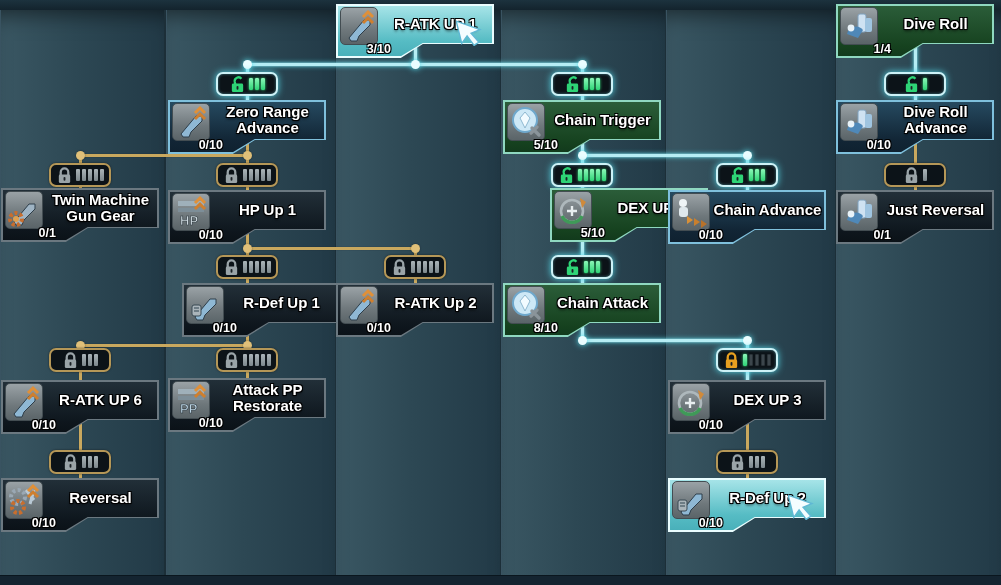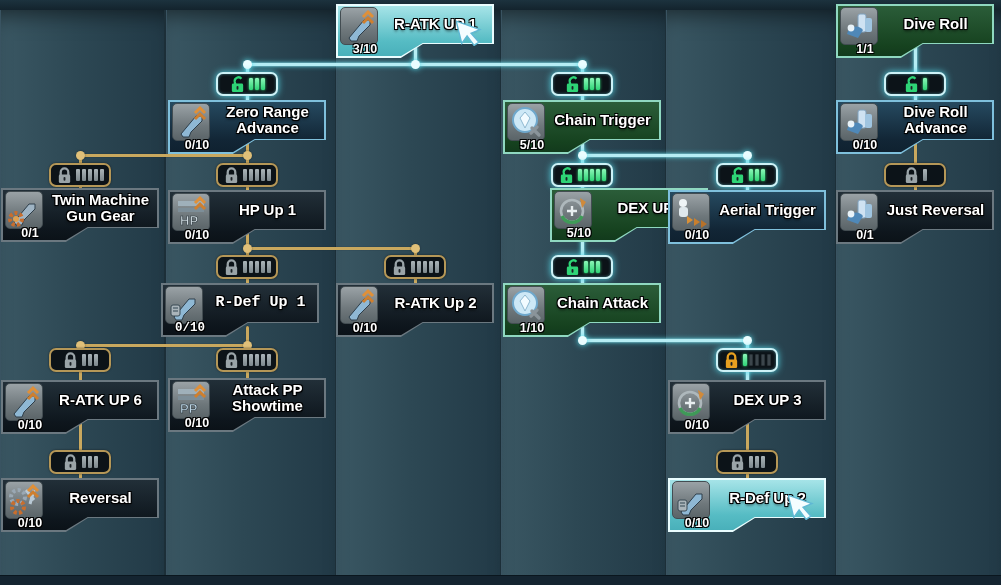--- a/index.html
+++ b/index.html
@@ -43,21 +43,21 @@
   .node.available .fill{background:linear-gradient(180deg,#264a60,#122636 75%,#0f2130);}
   .node.locked .plate{background:#6b7880;}
   .node.locked .fill{background:linear-gradient(180deg,#222f38,#0e161d 80%,#0b1218);}
   .icon{position:absolute;left:4px;top:3px;width:38px;height:38px;border-radius:5px;
         background:linear-gradient(180deg,#9aa2a6,#6f787c 60%,#5a6468);
         border:1px solid #434d52;box-sizing:border-box;overflow:hidden;}
   .title{position:absolute;left:44px;right:3px;top:0;height:40px;
          display:flex;align-items:center;justify-content:center;text-align:center;
          color:#fff;font-weight:bold;font-size:15px;line-height:16px;white-space:pre-line;
          text-shadow:-1px -1px 0 #000,1px -1px 0 #000,-1px 1px 0 #000,1px 1px 0 #000,0 2px 3px rgba(0,0,0,.7);}
-  .count{position:absolute;left:3px;top:38px;width:52px;text-align:center;
+  .count{position:absolute;left:3px;top:38px;width:52px;text-align:right;
          color:#fff;font-weight:bold;font-size:12.5px;
          text-shadow:-1px -1px 0 #000,1px -1px 0 #000,-1px 1px 0 #000,1px 1px 0 #000;}
   .cursor{position:absolute;left:120px;top:12px;width:28px;height:30px;z-index:9;}
 </style>
 </head>
 <body>
 
 <div id="stage">
   <div class="top-strip"></div>
   <div id="columns">
@@ -365,21 +365,21 @@
       <div class="node learned" style="left: 836px; top: 4px;">
         <div class="plate"></div>
         <div class="fill"></div>
         <div class="icon"><svg width="36" height="36" viewBox="0 0 36 36">
             <rect x="17" y="6" width="8" height="18" rx="2" fill="#cfe2f2" stroke="#7fa0bc"></rect>
             <rect x="24" y="10" width="7" height="14" rx="2" fill="#9fc4e0"></rect>
             <path d="M6 26 a9 9 0 0 1 16 -4 l-5 8 Z" fill="#4f88b8"></path>
             <circle cx="10" cy="20" r="3.4" fill="#e8f2f8"></circle>
           </svg></div>
         <div class="title">Dive Roll</div>
-        <div class="count">1/1</div>
+        <div class="count">1/4</div>
       </div>
       <div class="node available" style="left: 168px; top: 100px;">
         <div class="plate"></div>
         <div class="fill"></div>
         <div class="icon"><svg width="36" height="36" viewBox="0 0 36 36">
             <path d="M8 30 L23 12 L29 12 L29 17 L18 28 L16 33 L10 33 Z" fill="#8fb8d4" stroke="#2e3e4a" stroke-width="1"></path>
             <path d="M22 9 l5 -5 5 5" fill="none" stroke="#e09038" stroke-width="3"></path>
             <path d="M22 15 l5 -5 5 5" fill="none" stroke="#cf7f2e" stroke-width="3"></path>
           </svg></div>
         <div class="title">Zero Range
@@ -450,36 +450,36 @@
       <div class="node available" style="left: 668px; top: 190px;">
         <div class="plate"></div>
         <div class="fill"></div>
         <div class="icon"><svg width="36" height="36" viewBox="0 0 36 36">
             <circle cx="10" cy="9" r="4" fill="#eef4f6"></circle>
             <rect x="6" y="13" width="9" height="10" rx="3" fill="#dfe8ec"></rect>
             <path d="M14 22 l6 4 -6 4 Z" fill="#d89038"></path>
             <path d="M21 24 l6 4 -6 4 Z" fill="#c87f2e"></path>
             <path d="M28 26 l6 4 -6 4 Z" fill="#b8722a"></path>
           </svg></div>
-        <div class="title">Aerial Trigger</div>
+        <div class="title">Chain Advance</div>
         <div class="count">0/10</div>
       </div>
       <div class="node locked" style="left: 836px; top: 190px;">
         <div class="plate"></div>
         <div class="fill"></div>
         <div class="icon"><svg width="36" height="36" viewBox="0 0 36 36">
             <rect x="17" y="6" width="8" height="18" rx="2" fill="#cfe2f2" stroke="#7fa0bc"></rect>
             <rect x="24" y="10" width="7" height="14" rx="2" fill="#9fc4e0"></rect>
             <path d="M6 26 a9 9 0 0 1 16 -4 l-5 8 Z" fill="#4f88b8"></path>
             <circle cx="10" cy="20" r="3.4" fill="#e8f2f8"></circle>
           </svg></div>
         <div class="title">Just Reversal</div>
         <div class="count">0/1</div>
       </div>
-      <div class="node locked" style="left: 161px; top: 283px; font-family: Liberation Mono, monospace;">
+      <div class="node locked" style="left: 182px; top: 283px;">
         <div class="plate"></div>
         <div class="fill"></div>
         <div class="icon"><svg width="36" height="36" viewBox="0 0 36 36">
             <path d="M8 30 L23 12 L29 12 L29 17 L18 28 L16 33 L10 33 Z" fill="#8fb8d4" stroke="#2e3e4a" stroke-width="1"></path>
             <rect x="5" y="18" width="9" height="11" rx="2" fill="#aab4ba" stroke="#3a4a54"></rect>
             <path d="M7 21 h5 M7 24 h5" stroke="#5a6a74" stroke-width="1.4"></path>
           </svg></div>
         <div class="title">R-Def Up 1</div>
         <div class="count">0/10</div>
       </div>
@@ -496,21 +496,21 @@
       </div>
       <div class="node learned" style="left: 503px; top: 283px;">
         <div class="plate"></div>
         <div class="fill"></div>
         <div class="icon"><svg width="36" height="36" viewBox="0 0 36 36">
             <circle cx="17" cy="16" r="12" fill="#cde8f6" stroke="#6fa8cc" stroke-width="2"></circle>
             <path d="M17 8 l5 6 -5 10 -5 -10 Z" fill="#f2fbff" stroke="#8fb8d0"></path>
             <path d="M24 24 l7 7 M23 29 l6 -6" stroke="#8a949a" stroke-width="3.4" stroke-linecap="round"></path>
           </svg></div>
         <div class="title">Chain Attack</div>
-        <div class="count">1/10</div>
+        <div class="count">8/10</div>
       </div>
       <div class="node locked" style="left: 1px; top: 380px;">
         <div class="plate"></div>
         <div class="fill"></div>
         <div class="icon"><svg width="36" height="36" viewBox="0 0 36 36">
             <path d="M8 30 L23 12 L29 12 L29 17 L18 28 L16 33 L10 33 Z" fill="#8fb8d4" stroke="#2e3e4a" stroke-width="1"></path>
             <path d="M22 9 l5 -5 5 5" fill="none" stroke="#e09038" stroke-width="3"></path>
             <path d="M22 15 l5 -5 5 5" fill="none" stroke="#cf7f2e" stroke-width="3"></path>
           </svg></div>
         <div class="title">R-ATK UP 6</div>
@@ -520,21 +520,21 @@
         <div class="plate"></div>
         <div class="fill"></div>
         <div class="icon"><svg width="36" height="36" viewBox="0 0 36 36">
             <rect x="5" y="7" width="26" height="5" fill="#9fb0ba"></rect>
             <rect x="5" y="14" width="26" height="4" fill="#7d8e98"></rect>
             <text x="7" y="31" font-family="Liberation Sans,sans-serif" font-size="13" font-weight="bold" fill="#bcd4e4" stroke="#2a343a" stroke-width="0.6">PP</text>
             <path d="M22 9 l5 -5 5 5" fill="none" stroke="#e09038" stroke-width="3"></path>
             <path d="M22 15 l5 -5 5 5" fill="none" stroke="#cf7f2e" stroke-width="3"></path>
           </svg></div>
         <div class="title">Attack PP
-Showtime</div>
+Restorate</div>
         <div class="count">0/10</div>
       </div>
       <div class="node locked" style="left: 668px; top: 380px;">
         <div class="plate"></div>
         <div class="fill"></div>
         <div class="icon"><svg width="36" height="36" viewBox="0 0 36 36">
             <circle cx="17" cy="19" r="11" fill="none" stroke="#aeb8bc" stroke-width="2.6"></circle>
             <path d="M7 24 a11 11 0 0 0 20 0" fill="none" stroke="#3f9a58" stroke-width="3.4"></path>
             <path d="M17 14 v10 M12 19 h10" stroke="#e8eef0" stroke-width="2.4"></path>
             <path d="M25 6 l6 4 -4 6 Z" fill="#d08a3a"></path>

